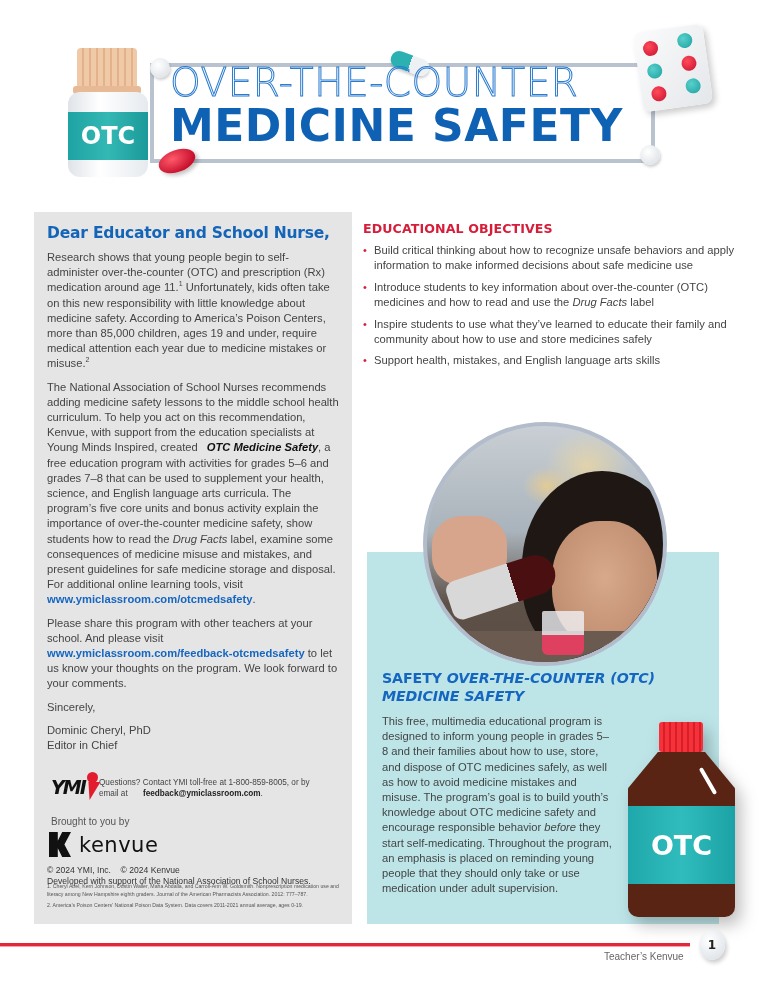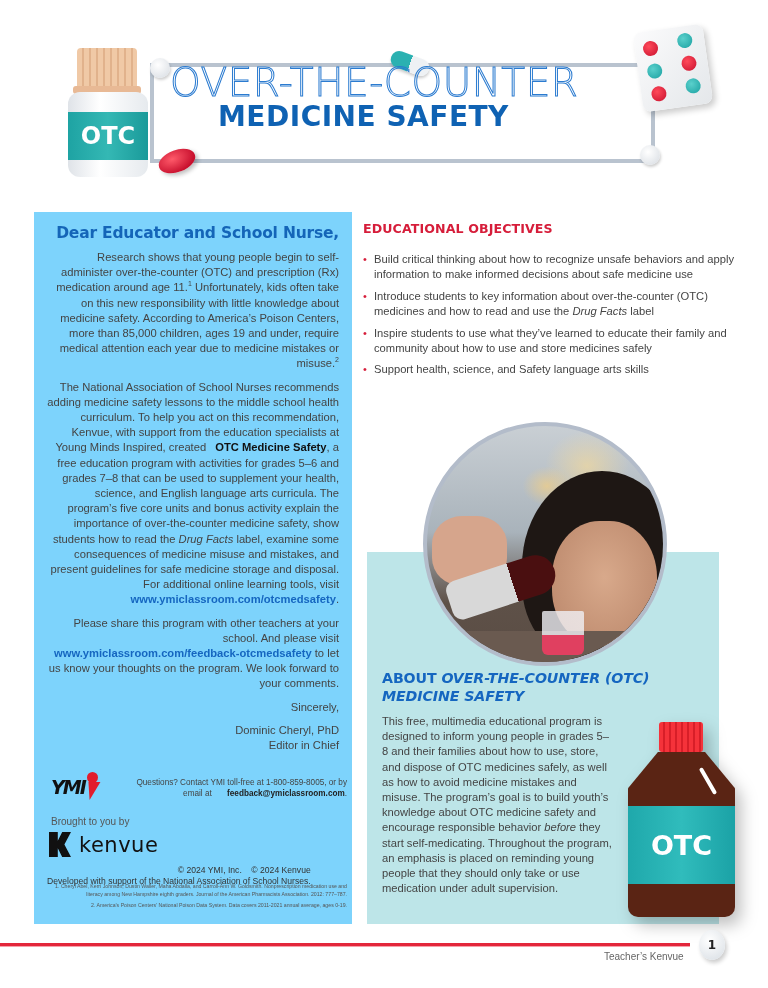--- a/index.html
+++ b/index.html
@@ -16,21 +16,21 @@
       position: absolute; left: 170px; top: 60px; width: 470px;
       font-family: "DejaVu Sans", sans-serif; font-weight: 200;
       font-size: 39px; letter-spacing: 0.5px; color: #1a6fc0;
       -webkit-text-stroke: 0.2px #1a6fc0; color: transparent;
       white-space: nowrap;
     }
     .banner-title-top span { -webkit-text-stroke: 1px #2b7bd0; }
     .banner-title-bottom {
       position: absolute; left: 170px; top: 100px;
       font-family: "DejaVu Sans", sans-serif; font-weight: 700;
-      font-size: 28px; color: #0f62b3; letter-spacing: 0.5px; white-space: nowrap; margin-left: 48px;
+      font-size: 44px; color: #0f62b3; letter-spacing: 0.5px; white-space: nowrap;
     }
     .otc-jar { position: absolute; left: 62px; top: 48px; width: 90px; height: 130px; }
     .jar-cap {
       position: absolute; left: 15px; top: 0; width: 60px; height: 42px;
       background: repeating-linear-gradient(90deg, #f0c9a6 0 5px, #e1b28c 5px 7px);
       border-radius: 4px 4px 2px 2px;
     }
     .jar-cap-rim { position: absolute; left: 11px; top: 38px; width: 68px; height: 8px; background: #e8b995; border-radius: 3px; }
     .jar-body {
       position: absolute; left: 6px; top: 44px; width: 80px; height: 85px;
@@ -62,51 +62,51 @@
       border-radius: 8px; transform: rotate(-8deg);
       box-shadow: 3px 4px 6px rgba(0,0,0,0.2);
     }
     .blister .dot { position: absolute; width: 15px; height: 15px; border-radius: 50%; }
     .dot.r { background: radial-gradient(circle at 40% 35%, #ff4a5a, #c8102e); }
     .dot.t { background: radial-gradient(circle at 40% 35%, #5ad0cc, #1aa0a0); }
 
     
     .letter-panel {
       position: absolute; left: 34px; top: 212px; width: 318px; height: 712px;
-      background: #7dd3fc; padding: 12px 13px 0 13px; text-align: right;
+      background: #e5e5e5; padding: 12px 13px 0 13px;
     }
     .letter-heading {
       font-family: "DejaVu Sans", sans-serif; font-weight: 700;
       font-size: 15.5px; color: #1465b8; margin-bottom: 8px; letter-spacing: -0.2px;
     }
     .letter-p { font-size: 11.2px; line-height: 15.2px; color: #444; margin-bottom: 8px; }
-    .letter-p b.bi { font-weight: 700; color: #111; padding-left: 6px; }
+    .letter-p b.bi { font-weight: 700; font-style: italic; color: #111; padding-left: 6px; }
     .letter-p i { font-style: italic; }
     .letter-p .link { color: #1566c0; font-weight: 700; }
     .signoff { font-size: 11.2px; line-height: 15.2px; color: #444; }
     .sup { font-size: 7px; vertical-align: super; line-height: 0; }
 
-    .contact-row { position: absolute; left: 17px; top: 560px; display: flex; align-items: center; gap: 23px; }
+    .contact-row { position: absolute; left: 17px; top: 560px; display: flex; align-items: center; gap: 0; }
     .ymi-logo { position: relative; width: 48px; height: 32px; }
     .ymi-logo .ymi-text { font-family: "DejaVu Sans", sans-serif; font-weight: 900; font-size: 19px; color: #111; letter-spacing: -2px; font-style: italic; position: absolute; left: 0; top: 4px; }
     .ymi-logo .ymi-dot { position: absolute; left: 36px; top: 0; width: 11px; height: 11px; border-radius: 50%; background: #e21c2c; }
     .ymi-logo .ymi-bolt { position: absolute; left: 35px; top: 10px; width: 0; height: 0; border-left: 6px solid transparent; border-right: 6px solid transparent; border-top: 18px solid #e21c2c; transform: skewX(-15deg); }
     .contact-text { font-size: 8.2px; line-height: 11px; color: #444; width: 225px; }
     .contact-text b { color: #222; padding-left: 13px; }
     .brought-by { position: absolute; left: 17px; top: 604px; font-size: 10px; color: #555; }
     .kenvue-logo { position: absolute; left: 15px; top: 620px; display: flex; align-items: center; gap: 8px; }
     .kenvue-mark { width: 22px; height: 25px; background: #111; clip-path: polygon(0 0, 40% 0, 40% 35%, 60% 0, 100% 0, 70% 50%, 100% 100%, 60% 100%, 40% 65%, 40% 100%, 0 100%); }
     .kenvue-word { font-family: "DejaVu Sans", sans-serif; font-size: 21px; font-weight: 400; color: #111; letter-spacing: 0.5px; }
     .copyright { position: absolute; left: 13px; top: 653px; font-size: 8.6px; line-height: 11px; color: #333; }
     .footnotes { position: absolute; left: 13px; top: 670px; font-size: 5.2px; line-height: 8px; color: #555; width: 300px; font-family: "Liberation Sans", sans-serif; }
     .footnote { margin-bottom: 3px; }
 
     
     .objectives { position: absolute; left: 363px; top: 221px; width: 380px; }
-    .obj-heading { font-family: "DejaVu Sans", sans-serif; font-weight: 700; font-size: 12.6px; color: #d61d3a; margin-bottom: 16px; letter-spacing: 0.1px; }
+    .obj-heading { font-family: "DejaVu Sans", sans-serif; font-weight: 700; font-size: 12.6px; color: #d61d3a; margin-bottom: 7px; letter-spacing: 0.1px; }
     .obj-list { list-style: none; }
     .obj-item { position: relative; padding-left: 11px; font-size: 11.2px; line-height: 15.4px; color: #444; margin-bottom: 6px; }
     .obj-item::before { content: "•"; position: absolute; left: 0; top: 0; color: #d61d3a; font-size: 11px; }
     .obj-item i { font-style: italic; }
 
     .about-panel {
       position: absolute; left: 367px; top: 552px; width: 352px; height: 372px;
       background: #bde5e8;
     }
     .photo-circle {
@@ -235,36 +235,36 @@
     <div class="footnote">2. America’s Poison Centers’ National Poison Data System. Data covers 2011-2021 annual average, ages 0-19.</div>
   </div>
 </div>
 
 <div class="objectives">
   <h3 class="obj-heading">EDUCATIONAL OBJECTIVES</h3>
   <ul class="obj-list">
     <li class="obj-item">Build critical thinking about how to recognize unsafe behaviors and apply information to make informed decisions about safe medicine use</li>
     <li class="obj-item"><span>Introduce students to key information about over-the-counter (OTC) medicines and how to read and use the </span><i>Drug Facts</i><span> label</span></li>
     <li class="obj-item">Inspire students to use what they’ve learned to educate their family and community about how to use and store medicines safely</li>
-    <li class="obj-item">Support health, science, and Safety language arts skills</li>
+    <li class="obj-item">Support health, mistakes, and English language arts skills</li>
   </ul>
 </div>
 
 <div class="about-panel"></div>
 
 <div class="photo-circle">
   <div class="photo-hair"></div>
   <div class="photo-face"></div>
   <div class="photo-counter"></div>
   <div class="photo-hand"></div>
   <div class="photo-bottle"></div>
   <div class="photo-cup"></div>
 </div>
 
-<h3 class="about-heading"><span>ABOUT </span><i>OVER-THE-COUNTER (OTC) MEDICINE SAFETY</i></h3>
+<h3 class="about-heading"><span>SAFETY </span><i>OVER-THE-COUNTER (OTC) MEDICINE SAFETY</i></h3>
 
 <p class="about-body">
   <span>This free, multimedia educational program is designed to inform young people in grades 5–8 and their families about how to use, store, and dispose of OTC medicines safely, as well as how to avoid medicine mistakes and misuse. The program’s goal is to build youth’s knowledge about OTC medicine safety and encourage responsible behavior </span><i>before</i><span> they start self-medicating. Throughout the program, an emphasis is placed on reminding young people that they should only take or use medication under adult supervision.</span>
 </p>
 
 <div class="otc-bottle">
   <div class="bottle-cap"></div>
   <div class="bottle-body"></div>
   <div class="bottle-shine"></div>
   <div class="bottle-label">OTC</div>

